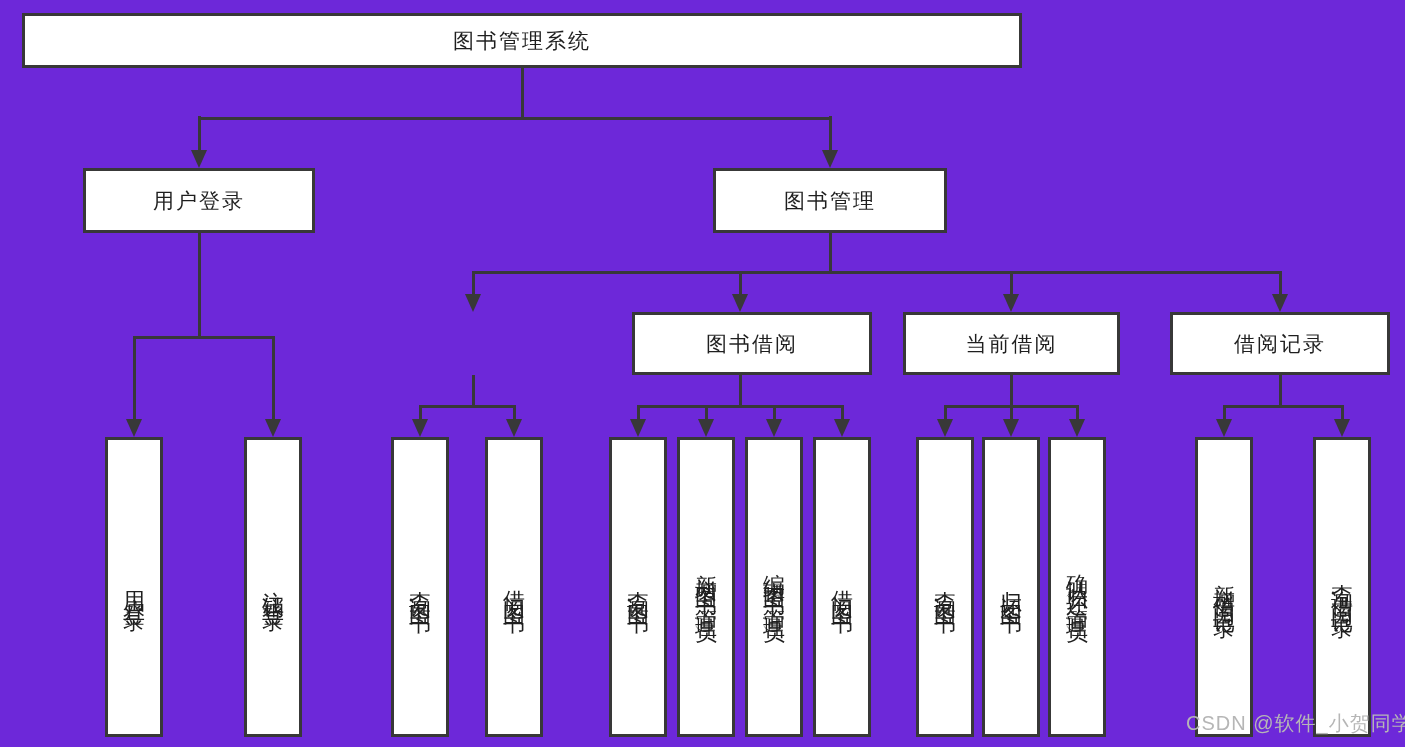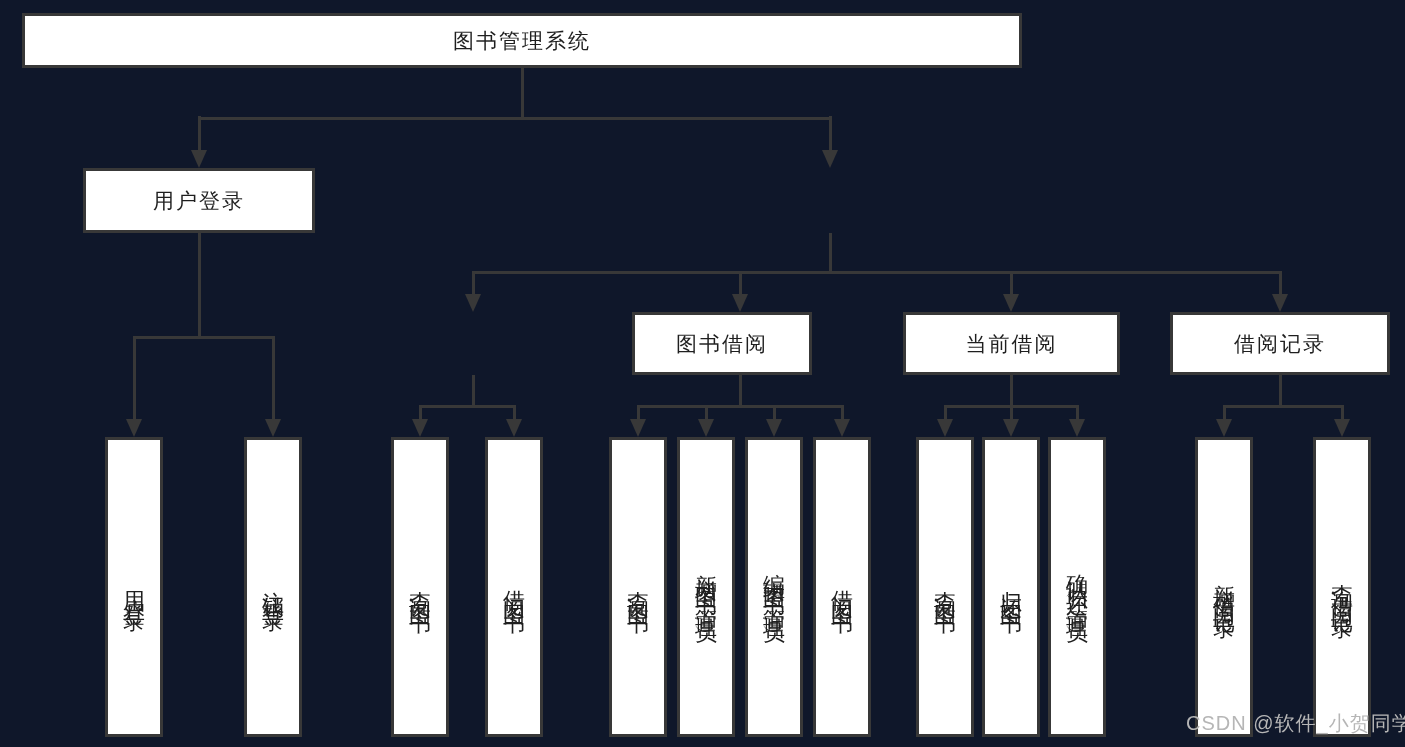--- a/index.html
+++ b/index.html
@@ -1,17 +1,17 @@
 <!DOCTYPE html>
 <html><head>
 <meta charset="utf-8">
 <style>
   html,body{margin:0;padding:0;background:#ffffff;}
   .canvas{
-    position:relative;width:1405px;height:747px;background:#0f172a;
+    position:relative;width:1405px;height:747px;background:#6d28d9;
     font-family:"Liberation Sans","DejaVu Sans",sans-serif;overflow:hidden;
   }
   .box{
     position:absolute;box-sizing:border-box;background:#ffffff;
     border:3px solid #383838;display:flex;align-items:center;justify-content:center;
     color:#1f1f1f;z-index:1;
   }
   .hbox{font-size:21px;letter-spacing:2px;white-space:nowrap;}
   .vbox{width:58px;height:300px;top:437px;}
   .vtext{
@@ -34,22 +34,25 @@
 
 <div class="canvas" id="canvas">
 
   <div class="box hbox" style="left:22px;top:13px;width:1000px;height:55px">
     <span>图书管理系统</span>
   </div>
 
   <div class="box hbox" style="left:83px;top:168px;width:232px;height:65px">
     <span>用户登录</span>
   </div>
+  <div class="box hbox" style="left:713px;top:168px;width:234px;height:65px">
+    <span>图书管理</span>
+  </div>
 
-  <div class="box hbox" style="left:632px;top:312px;width:180px;height:63px">
+  <div class="box hbox" style="left:632px;top:312px;width:240px;height:63px">
     <span>图书借阅</span>
   </div>
   <div class="box hbox" style="left:1170px;top:312px;width:220px;height:63px">
     <span>借阅记录</span>
   </div>
   <div class="box hbox" style="left:903px;top:312px;width:217px;height:63px">
     <span>当前借阅</span>
   </div>
 
   <div class="box vbox" style="left:105px">

